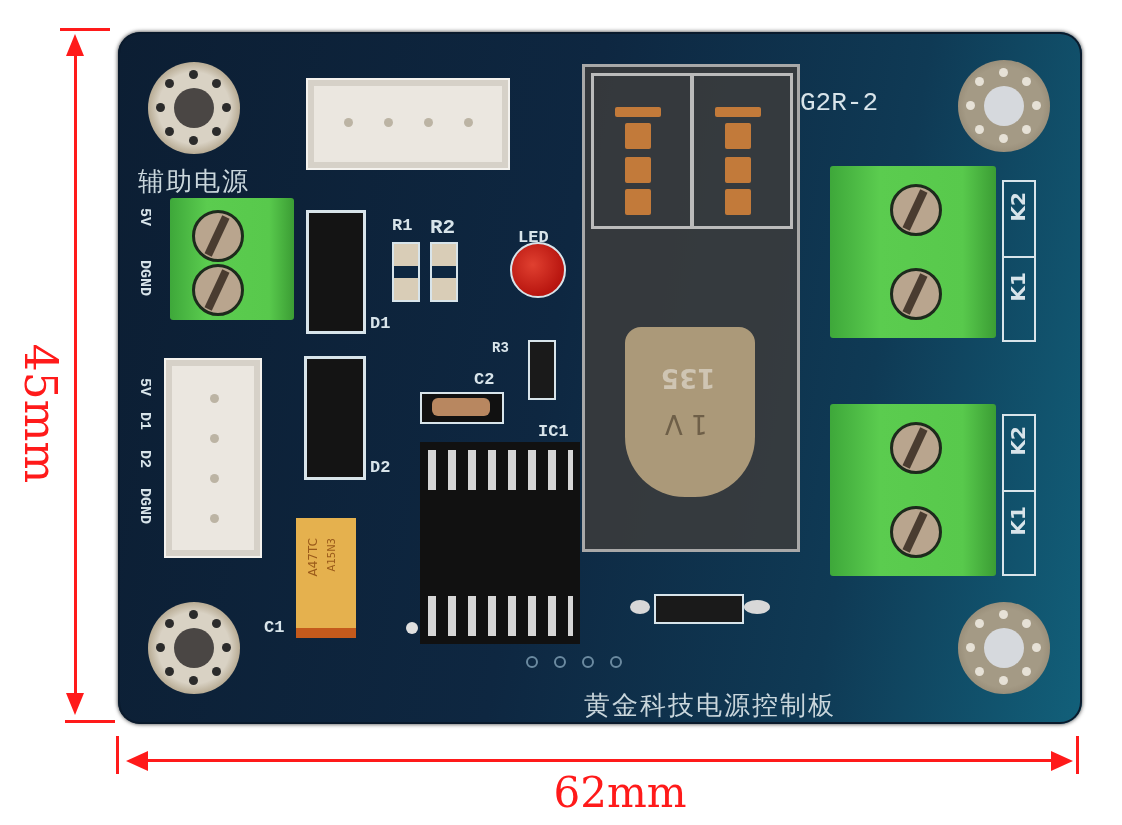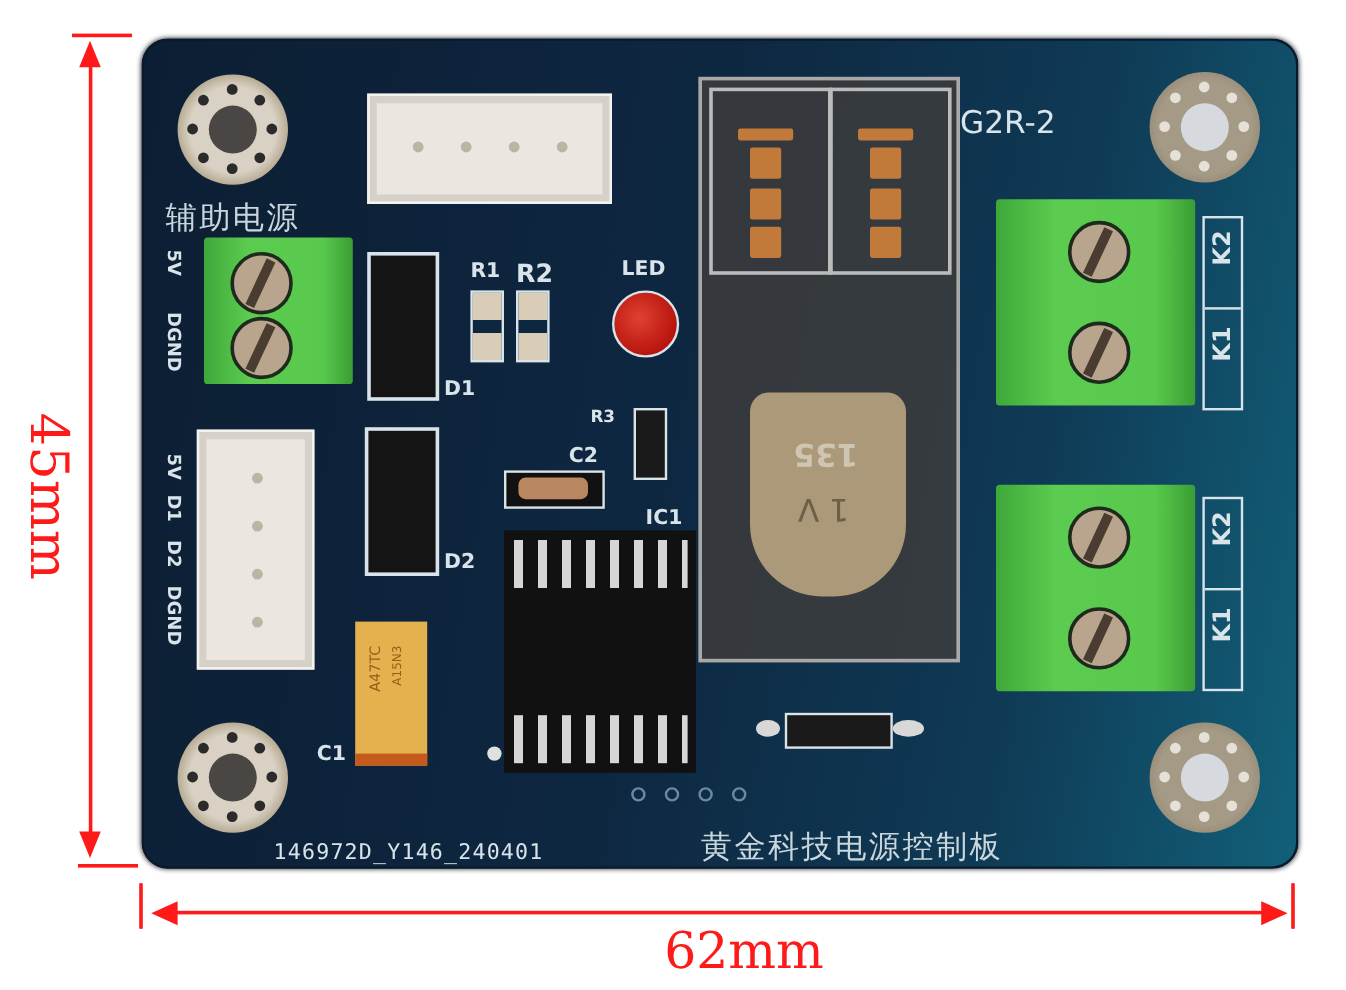--- a/index.html
+++ b/index.html
@@ -2,21 +2,21 @@
 <html><head>
 <meta charset="utf-8">
 <style>
   html,body{margin:0;padding:0;background:#ffffff;}
   body{width:1122px;height:825px;position:relative;overflow:hidden;font-family:"DejaVu Sans",sans-serif;}
   .abs{position:absolute;}
   
   .pcb{left:118px;top:32px;width:964px;height:692px;border-radius:22px;
        background:linear-gradient(100deg,#0c1e33 0%,#0e2741 45%,#0f3a55 75%,#12607a 100%);
        box-shadow:inset 0 0 0 2px #0a1a2c, 0 0 4px #333;}
-  .silk{color:#d8e4ea;font-weight:bold;}
+  .silk{color:#d8e4ea;font-weight:bold;font-family:Liberation Mono, monospace;}
   .silk-cn{color:#c9d6dc;font-family:"DejaVu Sans",sans-serif;letter-spacing:2px;}
   
   .hole{width:92px;height:92px;border-radius:50%;background:radial-gradient(circle,#d9d2c4 0 55%,#b9ad96 70%,#8d7f68 100%);}
   .hole .core{position:absolute;left:26px;top:26px;width:40px;height:40px;border-radius:50%;}
   .hole .via{position:absolute;width:9px;height:9px;border-radius:50%;background:#2b2b2b;}
   .hole.silver{background:radial-gradient(circle,#a49a85 0 60%,#7d715d 100%);}
   .hole.silver .via{background:#e6e1d6;}
   
   .jst{background:#ebe7e0;border:2px solid #f4f2ee;box-shadow:inset 0 0 0 6px #d6d1c8;}
   .pin{position:absolute;width:9px;height:9px;border-radius:50%;background:#bcb4a4;}
@@ -114,21 +114,21 @@
   </div>
 
   <div class="abs" style="left:188px;top:178px;width:54px;height:118px;background:#141414;border:3px solid #d8e4ea;"></div>
   <div class="abs silk" style="left:252px;top:282px;font-size:17px;">D1</div>
 
   <div class="abs silk" style="left:274px;top:184px;font-size:17px;">R1</div>
   <div class="abs silk" style="left:312px;top:184px;font-size:21px;">R2</div>
   <div class="abs" style="left:274px;top:210px;width:24px;height:56px;border:2px solid #d8e4ea;background:linear-gradient(#d9cdb7 0 40%,#0e2741 40% 60%,#d9cdb7 60%);"></div>
   <div class="abs" style="left:312px;top:210px;width:24px;height:56px;border:2px solid #d8e4ea;background:linear-gradient(#d9cdb7 0 40%,#0e2741 40% 60%,#d9cdb7 60%);"></div>
 
-  <div class="abs silk" style="left:400px;top:182px;font-size:17px;">LED</div>
+  <div class="abs silk" style="left:400px;top:196px;font-size:17px;">LED</div>
   <div class="abs" style="left:392px;top:210px;width:52px;height:52px;border-radius:50%;background:radial-gradient(circle at 40% 40%,#e04030,#b8150f 70%);border:2px solid #d8e4ea;"></div>
 
   <div class="abs silk" style="left:374px;top:308px;font-size:14px;">R3</div>
   <div class="abs" style="left:410px;top:308px;width:24px;height:56px;border:2px solid #d8e4ea;background:#1a1a1a;"></div>
 
   <div class="abs silk" style="left:356px;top:338px;font-size:17px;">C2</div>
   <div class="abs" style="left:302px;top:360px;width:80px;height:28px;border:2px solid #d8e4ea;background:#111;">
     <div class="abs" style="left:10px;top:4px;width:58px;height:18px;border-radius:6px;background:#b88760;"></div>
   </div>
 
@@ -203,15 +203,14 @@
   <div class="abs terminal" style="left:712px;top:372px;width:166px;height:172px;">
     <div class="screw" style="left:60px;top:18px;"></div>
     <div class="screw" style="left:60px;top:102px;"></div>
   </div>
   <div class="abs labelbox" style="left:884px;top:382px;width:30px;height:158px;">
     <div class="abs" style="left:2px;top:10px;font-size:20px;writing-mode:vertical-rl;transform:rotate(180deg);">K2</div>
     <div class="abs" style="left:0;top:74px;width:30px;height:2px;background:#d8e4ea;"></div>
     <div class="abs" style="left:2px;top:90px;font-size:20px;writing-mode:vertical-rl;transform:rotate(180deg);">K1</div>
   </div>
 
-  <div class="abs silk" style="left:110px;top:668px;font-size:18px;font-family:'DejaVu Sans Mono',monospace;font-weight:normal;letter-spacing:1px;">146972D_Y146_240401</div>
   <div class="abs silk-cn" style="left:466px;top:656px;font-size:26px;">黄金科技电源控制板</div>
 </div>
 
 </body></html>

